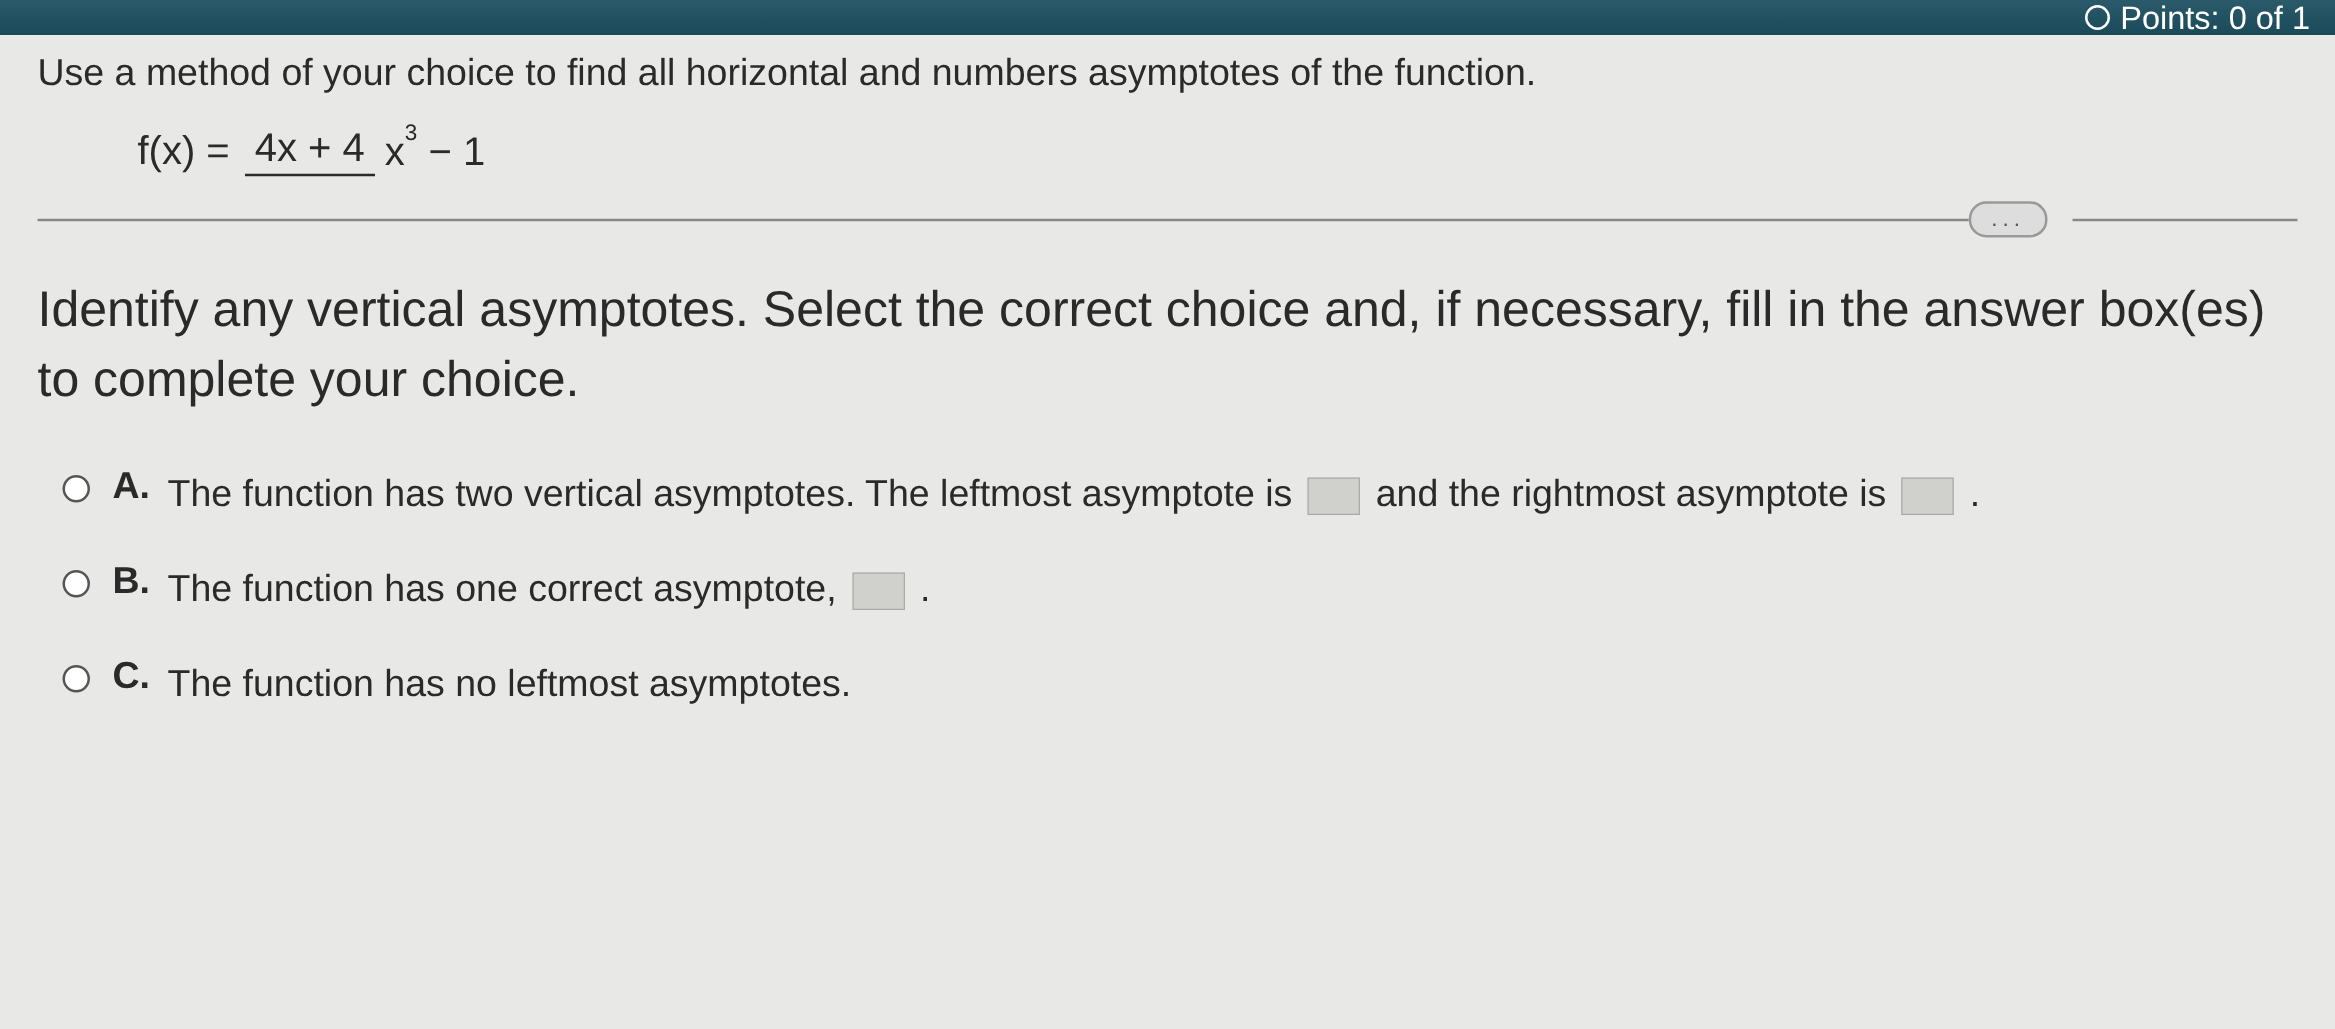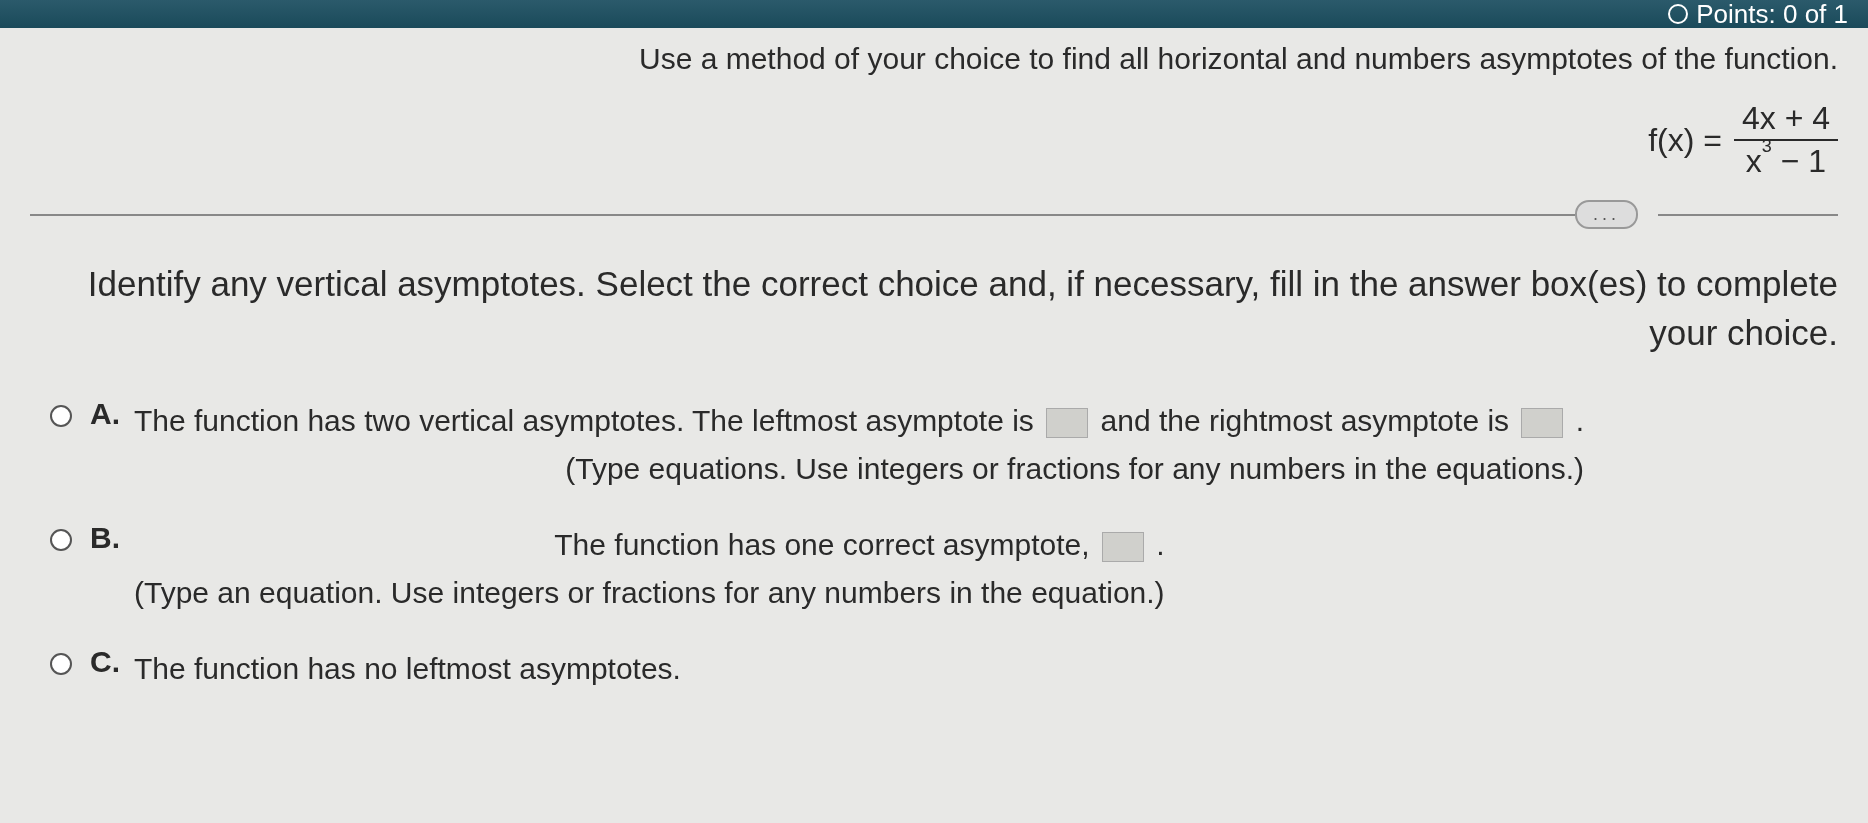--- a/index.html
+++ b/index.html
@@ -1,32 +1,32 @@
 <!DOCTYPE html>
 <html><head>
 <meta charset="utf-8">
 <style>
-* { margin: 0; padding: 0; box-sizing: border-box; text-align: right; }
+* { margin: 0; padding: 0; box-sizing: border-box; }
 body { width: 1868px; height: 823px; font-family: Arial, Helvetica, sans-serif; background: #e8e8e6; overflow: hidden; }
 .header-bar { background: linear-gradient(to bottom, #2b5a6b, #1a4a5a); color: #fff; height: 28px; display: flex; justify-content: flex-end; align-items: center; padding-right: 20px; font-size: 26px; }
 .points-circle { width: 20px; height: 20px; border: 2px solid #fff; border-radius: 50%; margin-right: 8px; }
 .content { padding: 10px 30px 0 30px; color: #2a2a2a; }
 .question-text { font-size: 30px; margin-bottom: 20px; line-height: 1.4; }
 .formula-wrap { margin-left: 80px; }
 .formula { font-size: 32px; display: inline-flex; align-items: center; }
 .fx { margin-right: 6px; }
-.fraction { display: inline-flex; flex-direction: column; align-items: center; margin-left: 6px; }
+.fraction { display: inline-flex; flex-direction: row; align-items: center; margin-left: 6px; }
 .numer { padding: 0 8px 2px 8px; border-bottom: 2px solid #2a2a2a; }
 .denom { padding: 2px 8px 0 8px; }
 .sup { font-size: 18px; vertical-align: super; position: relative; top: -8px; }
 .divider-row { display: flex; align-items: center; width: 100%; margin: 20px 0 30px 0; }
 .hr-line { flex: 1; height: 2px; background: #888; }
 .ellipsis-badge { margin: 0 20px 0 0; margin-left: auto; padding: 2px 16px; border: 2px solid #999; border-radius: 14px; background: #ddd; font-size: 18px; color: #555; letter-spacing: 4px; }
 .hr-line-right { width: 180px; height: 2px; background: #888; }
-.sub-question { font-size: 35px; margin-bottom: 40px; line-height: 1.4; }
+.sub-question { font-size: 40px; margin-bottom: 40px; line-height: 1.4; }
 .options { padding-left: 20px; }
 .option-row { display: flex; align-items: flex-start; margin-bottom: 28px; font-size: 30px; }
 .radio { width: 22px; height: 22px; border: 2px solid #555; border-radius: 50%; margin-right: 18px; margin-top: 8px; flex-shrink: 0; background: #fff; }
 .opt-label { font-weight: bold; margin-right: 14px; flex-shrink: 0; }
 .opt-body { line-height: 1.6; }
 .answer-box { display: inline-block; width: 42px; height: 30px; background: #d0d0cc; border: 1px solid #aaa; vertical-align: middle; margin: 0 4px; }
 .hint { display: block; }
 </style>
 </head>
 <body>
@@ -64,32 +64,30 @@
 
     <div class="option-row">
       <span class="radio"></span>
       <span class="opt-label">A.</span>
       <span class="opt-body">
         <span>The function has two vertical asymptotes. The leftmost asymptote is </span>
         <span class="answer-box"></span>
         <span> and the rightmost asymptote is </span>
         <span class="answer-box"></span>
         <span>.</span>
-        <span class="hint">(Type equations. Use integers or fractions for any numbers in the equations.)</span>
       </span>
     </div>
 
     <div class="option-row">
       <span class="radio"></span>
       <span class="opt-label">B.</span>
       <span class="opt-body">
         <span>The function has one correct asymptote, </span>
         <span class="answer-box"></span>
         <span>.</span>
-        <span class="hint">(Type an equation. Use integers or fractions for any numbers in the equation.)</span>
       </span>
     </div>
 
     <div class="option-row">
       <span class="radio"></span>
       <span class="opt-label">C.</span>
       <span class="opt-body">
         <span>The function has no leftmost asymptotes.</span>
       </span>
     </div>

